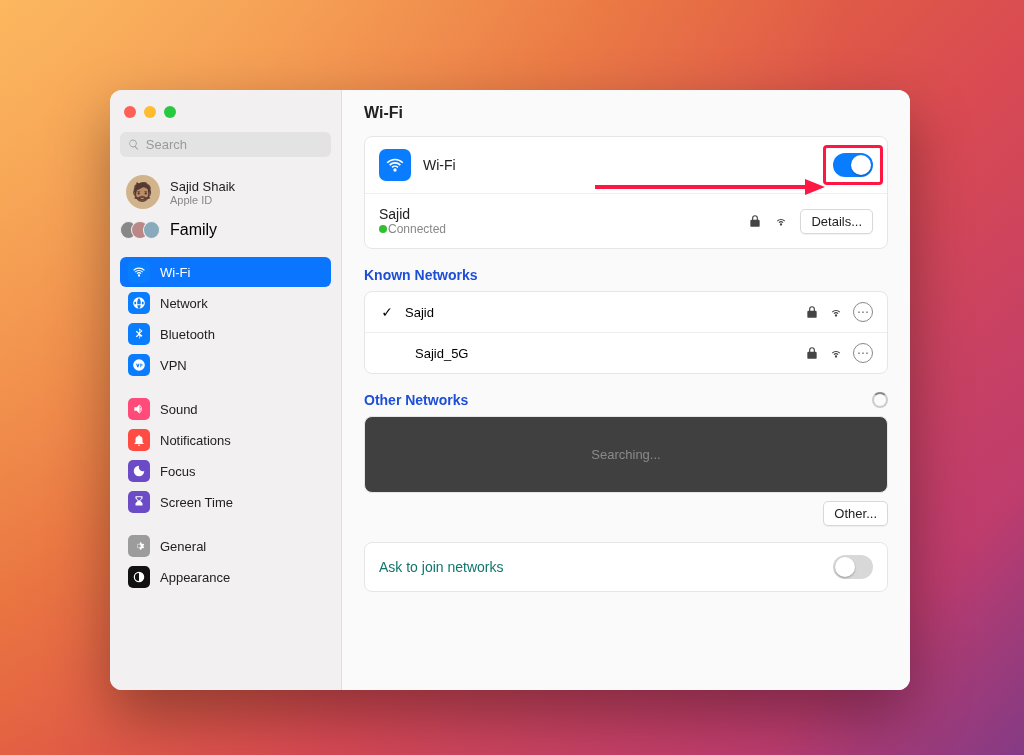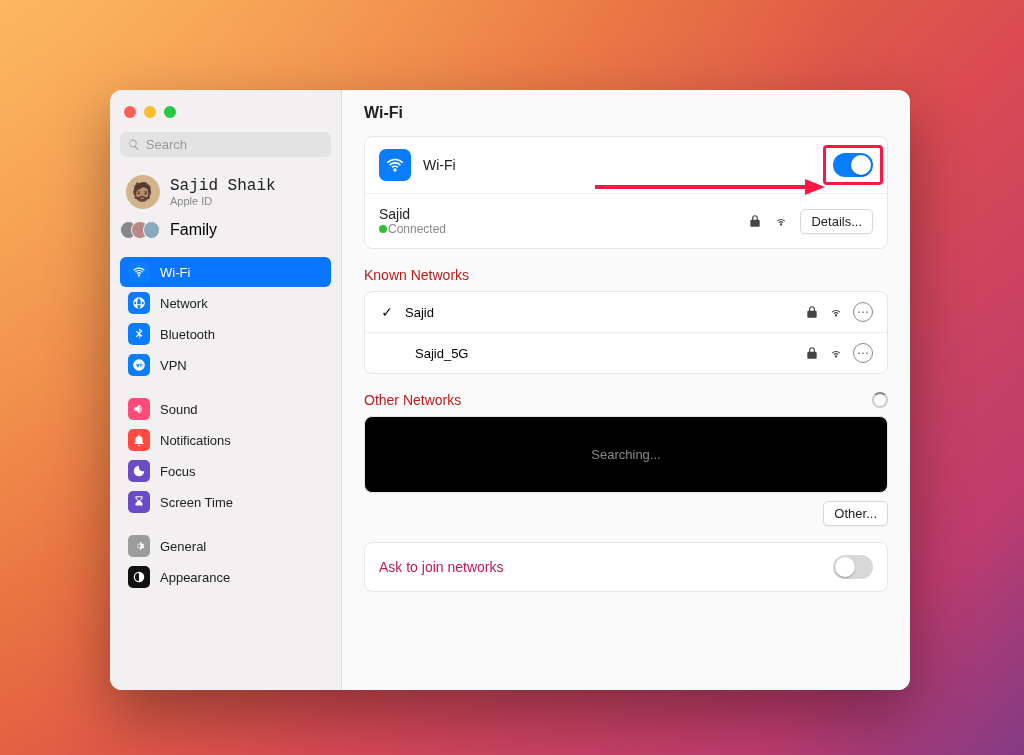--- a/index.html
+++ b/index.html
@@ -38,21 +38,21 @@
   .search-box {
     display:flex; align-items:center; gap:6px;
     background:#e4e3e3; border-radius:6px; padding:5px 8px; margin-bottom:14px;
     color:#8a8a8a;
   }
   .search-box input { border:none; background:transparent; outline:none; font-size:13px; color:#333; width:100%; }
   .search-box input::placeholder { color:#9a9a9a; }
 
   .profile-row { display:flex; align-items:center; gap:10px; padding:4px 6px; margin-bottom:4px; border-radius:6px; cursor:default; }
   .avatar-lg { width:34px; height:34px; border-radius:50%; background:#d2b48c; display:flex; align-items:center; justify-content:center; font-size:18px; }
-  .profile-text .name { font-size:16px; color:#222;font-family:Liberation Mono, monospace; }
+  .profile-text .name { font-size:13px; color:#222; }
   .profile-text .sub { font-size:11px; color:#888; }
   .family-avatars { width:34px; display:flex; justify-content:center; }
   .family-avatars span { width:18px; height:18px; border-radius:50%; background:#888; margin-left:-6px; border:1px solid #f2f0f1; display:inline-block; }
   .family-avatars span:nth-child(2){background:#b88;}
   .family-avatars span:nth-child(3){background:#8ab;}
 
   .sidebar-group { margin-top:14px; display:flex; flex-direction:column; gap:1px; }
   .sidebar-item {
     display:flex; align-items:center; gap:10px;
     padding:4px 8px; border-radius:6px; font-size:13px; color:#222;
@@ -119,48 +119,48 @@
   .net-name { font-size:14px; color:#222; }
   .net-status { font-size:12px; color:#888; display:flex; align-items:center; gap:1px; }
   .dot-status { width:8px; height:8px; border-radius:50%; background:#30c030; display:inline-block; }
   .small-icon { width:14px; height:14px; fill:#444; }
   .btn {
     background:#fff; border:1px solid #d8d8d8; border-radius:5px;
     padding:4px 10px; font-size:13px; color:#222; cursor:pointer;
     box-shadow: 0 1px 1px rgba(0,0,0,0.05);
   }
 
-  .section-title { font-size:14px; font-weight:400; color:#b91c1c; margin-bottom:8px; }
+  .section-title { font-size:14px; font-weight:700; color:#1d4ed8; margin-bottom:8px; }
   .known-row {
     display:flex; align-items:center; gap:10px;
     padding:10px 14px; border-bottom:1px solid #eee;
   }
   .known-row:last-child { border-bottom:none; }
   .check-slot { width:16px; text-align:center; font-size:14px; }
   .round-btn {
     width:20px; height:20px; border-radius:50%; border:1.2px solid #888;
     display:flex; align-items:center; justify-content:center; cursor:pointer;
     color:#666; font-size:12px;
   }
 
   .other-panel {
-    background:#000000; border:1px solid #e6e6e6; border-radius:8px;
+    background:#404040; border:1px solid #e6e6e6; border-radius:8px;
     padding:30px 0; text-align:center; color:#8a8a8a; font-size:13px;
   }
   .spinner {
     width:16px; height:16px; border:2px solid #ccc; border-top-color:#888;
     border-radius:50%; display:inline-block;
   }
   .other-header { display:flex; align-items:center; justify-content:space-between; margin-bottom:8px;gap:28px; }
   .right-align { display:flex; justify-content:flex-end; margin-top:8px; margin-bottom:16px; }
 
   .ask-row {
     background:#fff; border:1px solid #e6e6e6; border-radius:8px;
     display:flex; align-items:center; padding:12px 14px; gap:10px;
-    color:#be185d; font-size:14px;
+    color:#0f766e; font-size:14px;
   }
 
   
   .rel { position:relative; }
 </style>
 </head>
 <body>
 
 <div class="bg-shape1"></div>
 <div class="bg-shape2"></div>

